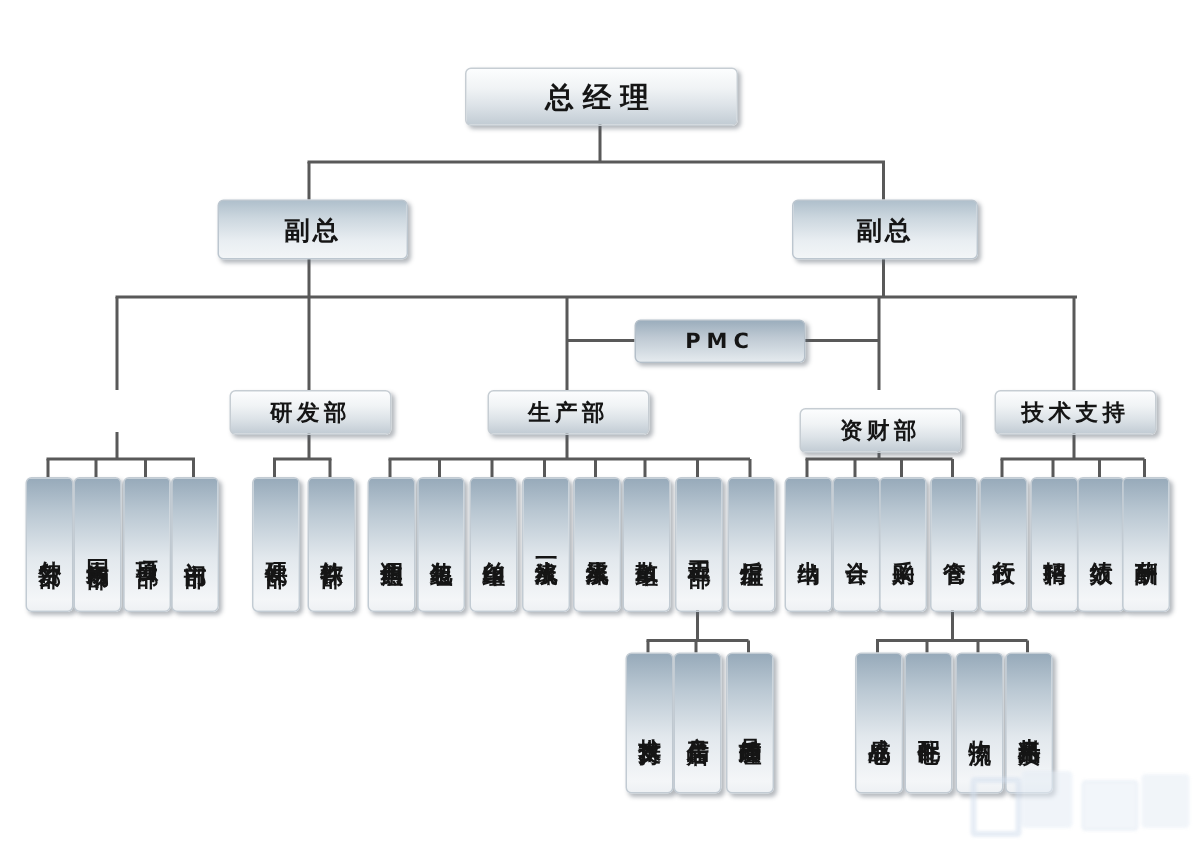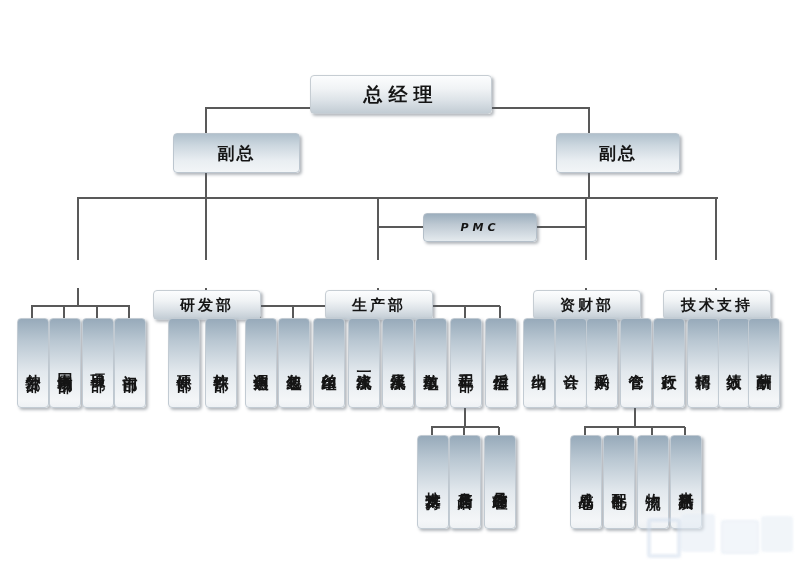--- a/index.html
+++ b/index.html
@@ -2,32 +2,32 @@
 <html><head>
 <meta charset="utf-8">
 <style>
   html,body{margin:0;padding:0;background:#ffffff;}
   #canvas{position:relative;width:800px;height:567px;background:#ffffff;overflow:hidden;
           font-family:"DejaVu Sans",sans-serif;color:#111;}
   .box{position:absolute;display:flex;align-items:center;justify-content:center;
        border-radius:4px;font-weight:bold;color:#151515;
        box-shadow:2px 2px 3px rgba(90,100,110,.45);}
   .h1{border:1px solid #c6cdd3;
-      background:linear-gradient(180deg,#fcfdfe 0%,#f0f3f5 35%,#dde3e8 65%,#c2ccd4 100%);margin-top:30px;}
+      background:linear-gradient(180deg,#fcfdfe 0%,#f0f3f5 35%,#dde3e8 65%,#c2ccd4 100%);}
   .h2{border:1px solid #bcc6cf;
-      background:linear-gradient(180deg,#b0c0cc 0%,#ccd7df 30%,#e9eef2 70%,#f2f5f7 100%);margin-left:28px;}
+      background:linear-gradient(180deg,#b0c0cc 0%,#ccd7df 30%,#e9eef2 70%,#f2f5f7 100%);}
   .h3{border:1px solid #b4bfc9;
       background:linear-gradient(180deg,#9caebd 0%,#bec9d3 40%,#e4eaee 100%);}
   .v{border:1px solid #c2cbd3;writing-mode:vertical-rl;text-orientation:upright;
      background:linear-gradient(180deg,#97aaba 0%,#b9c7d2 25%,#e2e8ed 60%,#f4f6f8 92%,#eef1f4 100%);
      font-size:15px;line-height:1.08;letter-spacing:1px;}
   .t1{font-size:19px;letter-spacing:6px;}
   .t2{font-size:17px;letter-spacing:2px;}
   .t3{font-size:15px;letter-spacing:3px;}
-  .tp{font-size:11px;letter-spacing:4px;font-style:italic;}
+  .tp{font-size:14px;letter-spacing:4px;}
   .vl{position:absolute;width:2px;background:#595959;}
   .hl{position:absolute;height:2px;background:#595959;}
   .wm{position:absolute;left:645px;top:504px;width:152px;height:58px;opacity:.55;filter:blur(1px);}
   .wm i{position:absolute;display:block;border-radius:3px;}
   .wm .a{left:2px;top:14px;width:26px;height:32px;border:4px solid #d3dfee;}
   .wm .b{left:36px;top:10px;width:34px;height:38px;background:#e4ecf5;}
   .wm .c{left:76px;top:16px;width:34px;height:30px;background:#e9eff6;border:2px solid #dfe8f2;}
   .wm .d{left:116px;top:12px;width:32px;height:36px;background:#e6edf5;}
 </style>
 </head>
@@ -97,21 +97,21 @@
   <div class="vl" style="left:651px;top:427px;height:8px"></div>
   <div class="vl" style="left:684px;top:427px;height:8px"></div>
 
   <div class="box h1 t1" style="left:310px;top:45px;width:180px;height:37px">总经理</div>
   <div class="box h2 t2" style="left:145px;top:133px;width:125px;height:38px">副总</div>
   <div class="box h2 t2" style="left:528px;top:133px;width:122px;height:38px">副总</div>
   <div class="box h3 tp" style="left:423px;top:213px;width:112px;height:27px">PMC</div>
 
   <div class="box h1 t3" style="left:325px;top:260px;width:106px;height:28px">生产部</div>
   <div class="box h1 t3" style="left:153px;top:260px;width:106px;height:28px">研发部</div>
-  <div class="box h1 t3" style="left:533px;top:260px;width:106px;height:28px">资财部</div>
+  <div class="box h1 t3" style="left:533px;top:272px;width:106px;height:28px">资财部</div>
   <div class="box h1 t3" style="left:663px;top:260px;width:106px;height:28px">技术支持</div>
 
   <div class="box v" style="left:17px;top:318px;width:30px;height:88px">外贸部</div>
   <div class="box v" style="left:49px;top:318px;width:30px;height:88px">国内市场部</div>
   <div class="box v" style="left:82px;top:318px;width:30px;height:88px">项目部</div>
   <div class="box v" style="left:114px;top:318px;width:30px;height:88px">门市部</div>
 
   <div class="box v" style="left:168px;top:318px;width:30px;height:88px">硬件部</div>
   <div class="box v" style="left:205px;top:318px;width:30px;height:88px">软件部</div>
 

